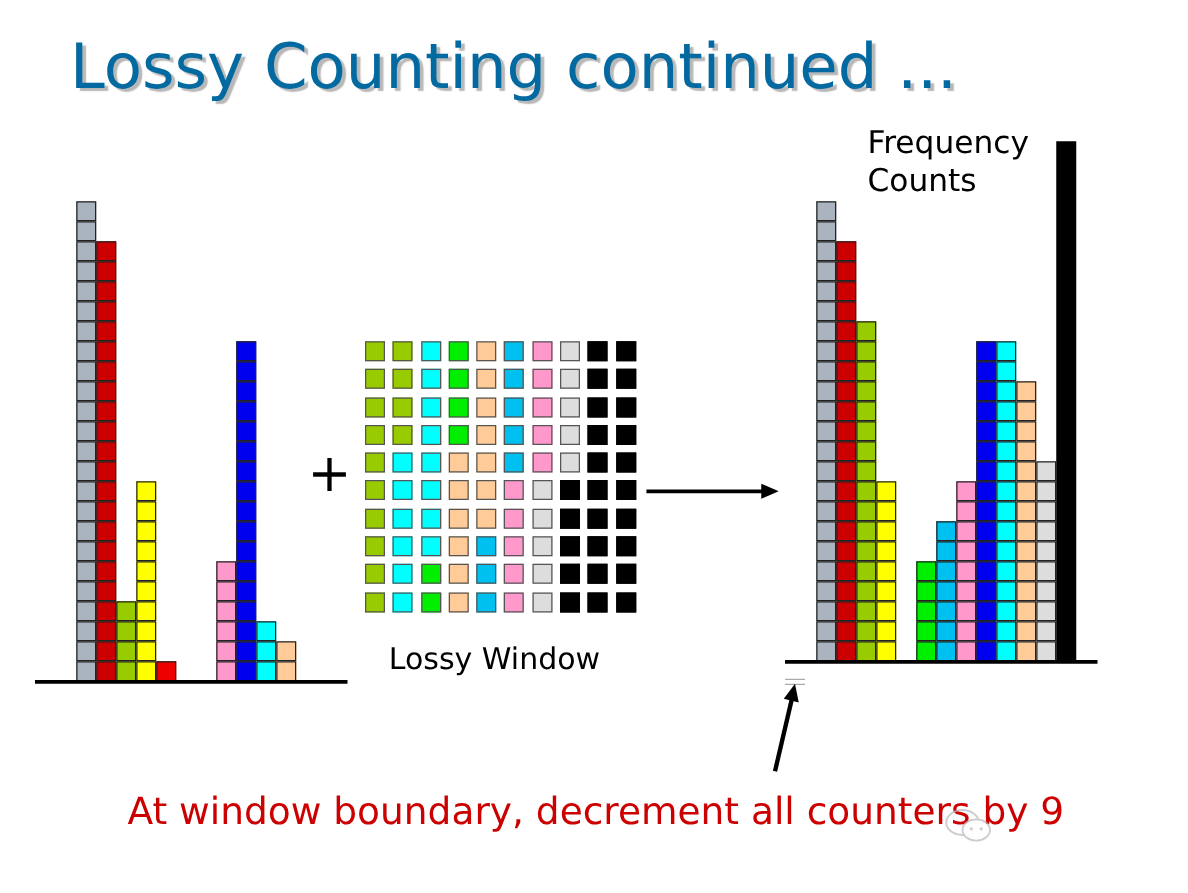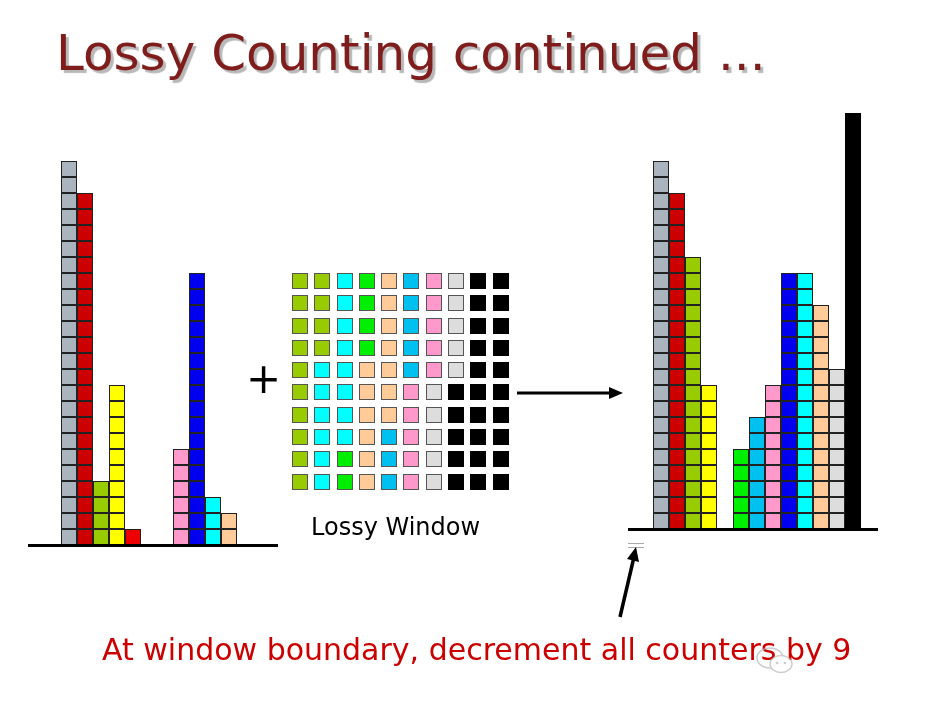--- a/index.html
+++ b/index.html
@@ -1,17 +1,17 @@
 <!DOCTYPE html>
 <html><head>
 <meta charset="utf-8">
 <style>
   html, body { margin: 0; padding: 0; background: #ffffff; }
   body { width: 950px; height: 714px; position: relative; overflow: hidden; font-family: "DejaVu Sans", sans-serif; }
-  .title { position: absolute; left: 56px; top: 24px; font-size: 50px; color: #7f1d1d; text-shadow: 3px 3px 1px #b8b8b8; letter-spacing: 0px; white-space: nowrap; }
+  .title { position: absolute; left: 56px; top: 24px; font-size: 50px; color: #0369a1; text-shadow: 3px 3px 1px #b8b8b8; letter-spacing: 0px; white-space: nowrap; }
   .chart { position: absolute; }
   .baseline { position: absolute; height: 3px; background: #000; }
   .col { position: absolute; bottom: 0; width: 16px; box-sizing: border-box; }
   .blk { width: 16px; height: 16px; box-sizing: border-box; border: 1px solid #222; border-top-width: 1px; }
   .col .blk + .blk { margin-top: 0; }
   .solid { position: absolute; bottom: 0; width: 16px; background: #000; }
   .plus { position: absolute; left: 246px; top: 358px; font-size: 42px; color: #000; line-height: 1; }
   .grid { position: absolute; left: 292px; top: 273px; display: grid; grid-template-columns: repeat(10, 16px); grid-auto-rows: 16px; column-gap: 6.3px; row-gap: 6.3px; }
   .cell { width: 16px; height: 16px; box-sizing: border-box; border: 1.5px solid #555; }
   .next-label { position: absolute; left: 311px; top: 513px; font-size: 24px; color: #000; white-space: nowrap; }
@@ -244,20 +244,22 @@
     <div class="cell" style="background: rgb(0, 0, 0); border-color: rgb(0, 0, 0);"></div>
   </div>
 <div class="next-label">Lossy Window</div>
 
 <svg class="arrow" width="106" height="20" viewBox="0 0 106 20">
   <line x1="0" y1="10" x2="94" y2="10" stroke="#000" stroke-width="3"></line>
   <polygon points="92,4 106,10 92,16" fill="#000"></polygon>
 </svg>
 
 <div class="freq-label">
+  <div>Frequency</div>
+  <div>Counts</div>
 </div>
 <div class="chart" id="right-chart" style="left:628px; top:100px; width:250px; height:429px;">
 <div class="col" style="left: 25px;">
       <div class="blk" style="background: rgb(169, 180, 191);"></div>
       <div class="blk" style="background: rgb(169, 180, 191);"></div>
       <div class="blk" style="background: rgb(169, 180, 191);"></div>
       <div class="blk" style="background: rgb(169, 180, 191);"></div>
       <div class="blk" style="background: rgb(169, 180, 191);"></div>
       <div class="blk" style="background: rgb(169, 180, 191);"></div>
       <div class="blk" style="background: rgb(169, 180, 191);"></div>

